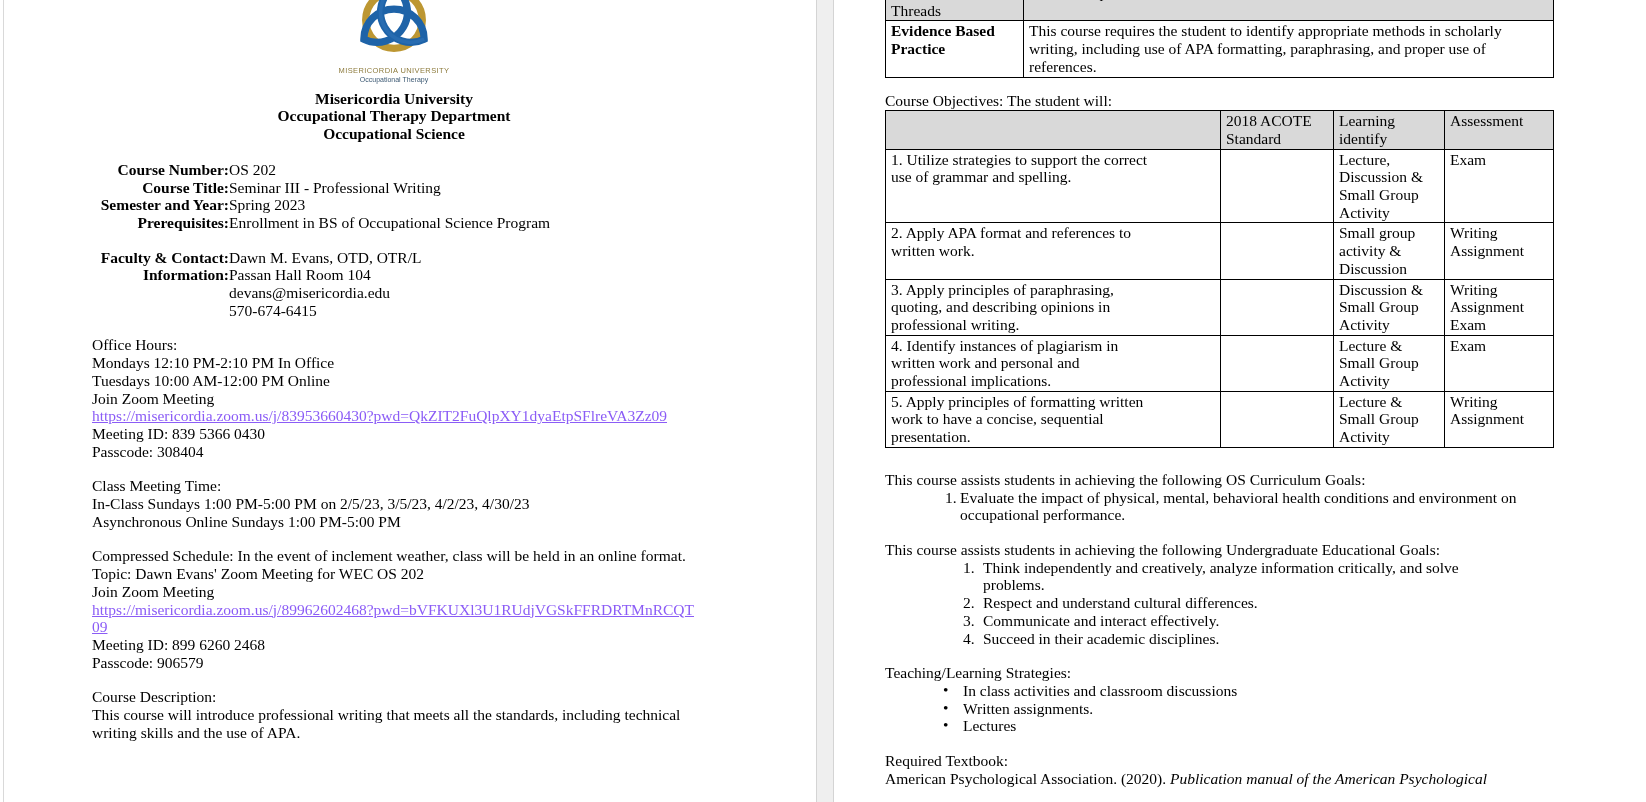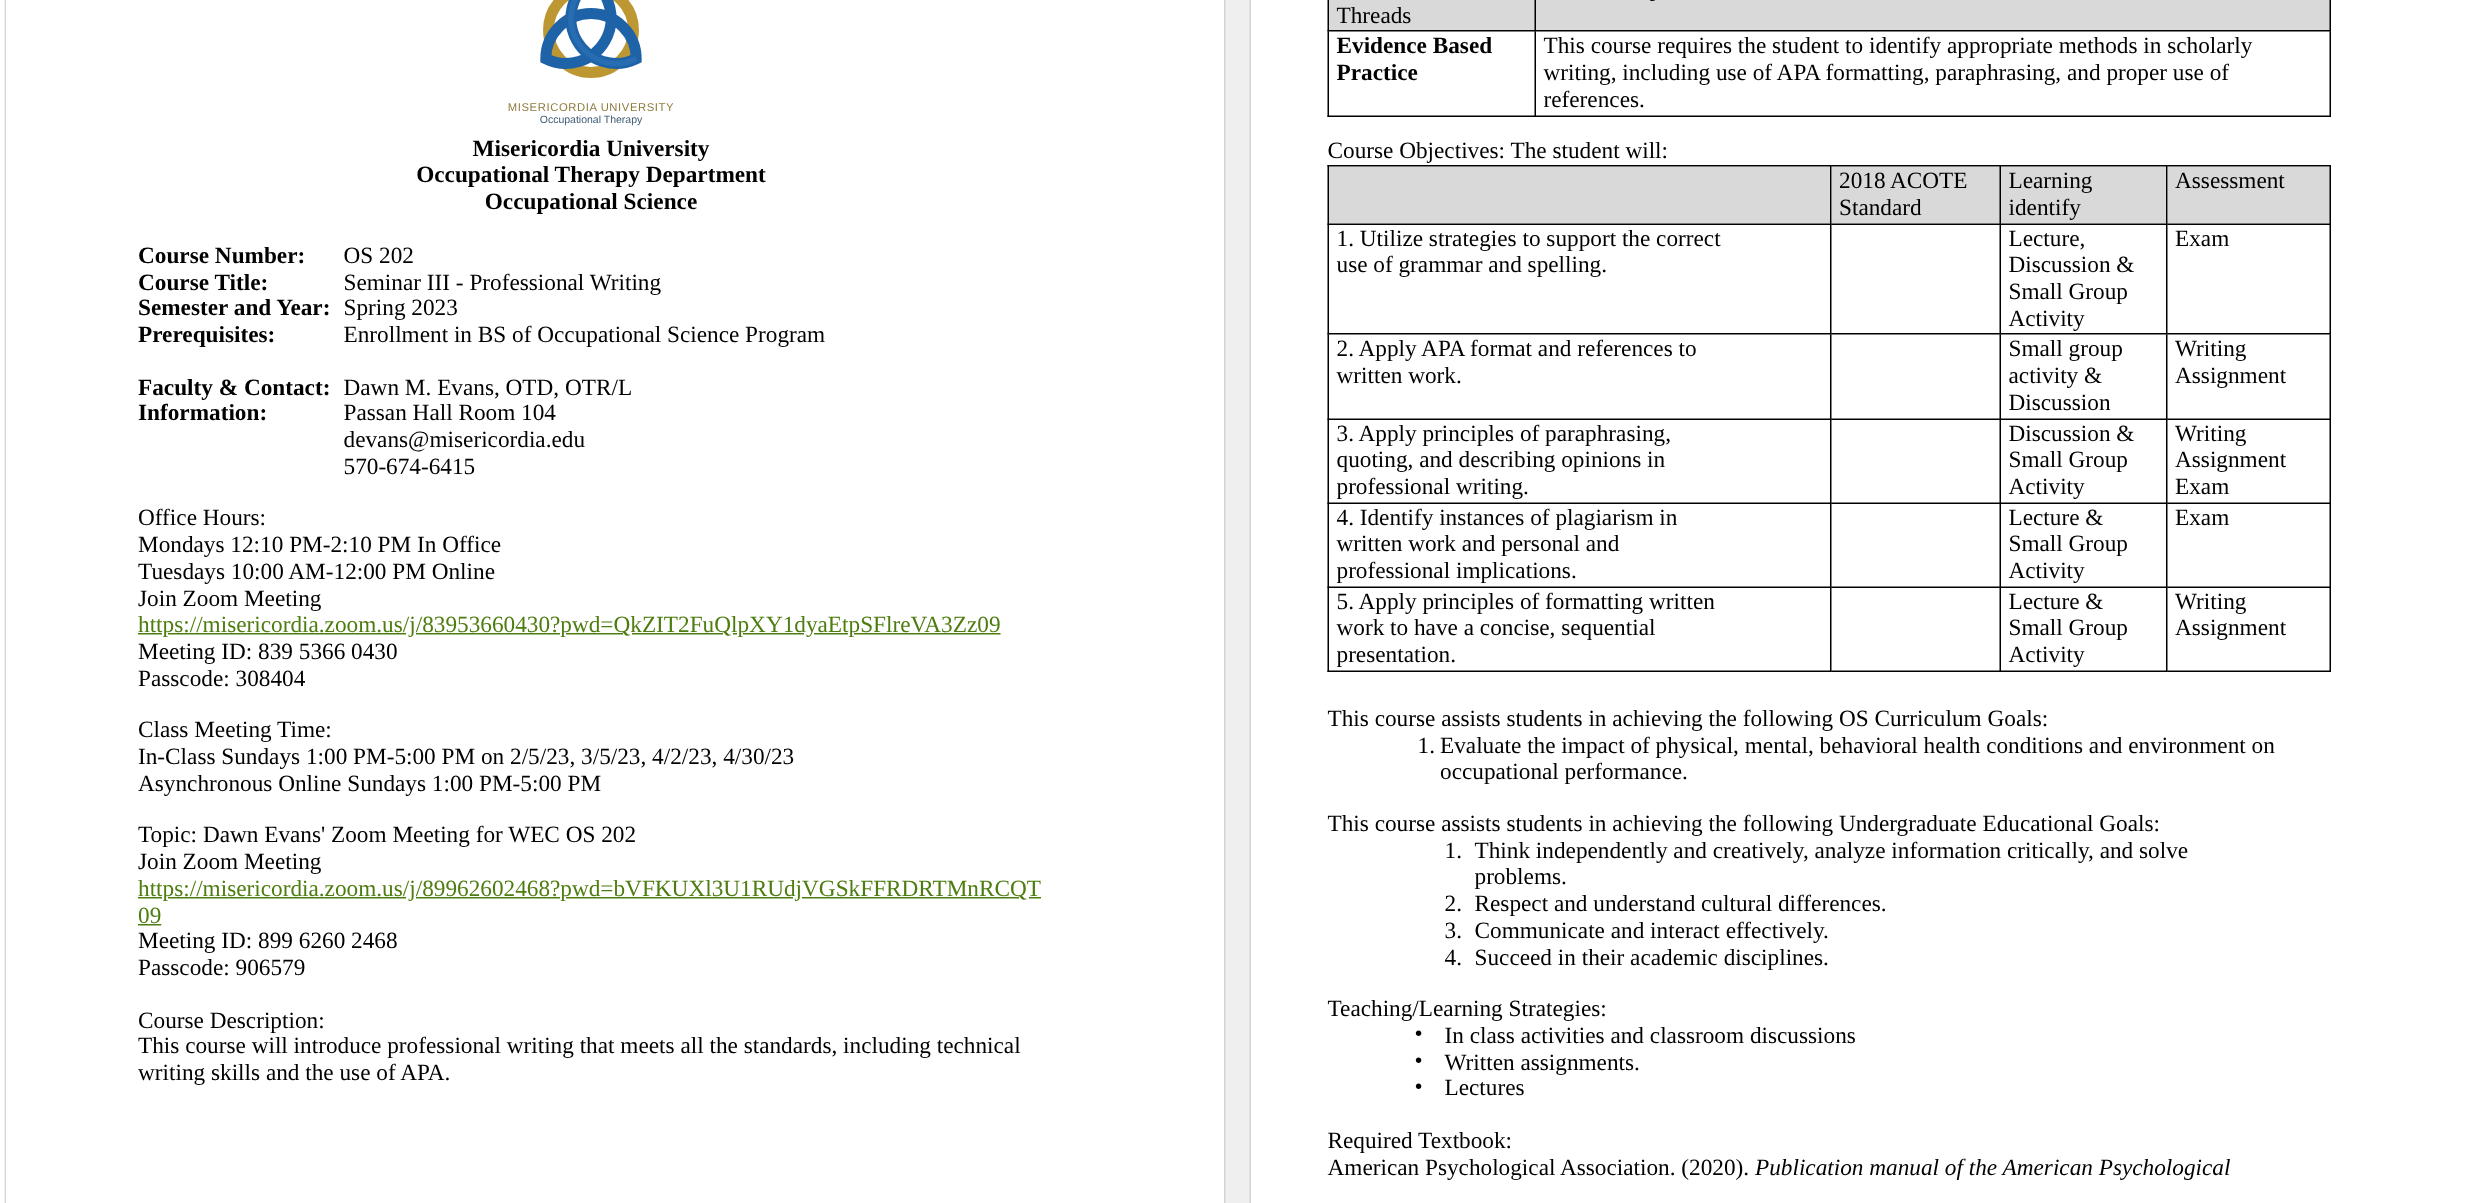--- a/index.html
+++ b/index.html
@@ -23,24 +23,24 @@
   .para{white-space:pre-line;}
   .sec{margin-top:17px;}
   
   .logo-wrap{text-align:center;margin-top:-22px;}
   .logo-svg{display:inline-block;width:104px;height:84px;}
   .logo-cap1{font-family:"Liberation Sans",sans-serif;font-size:7.5px;line-height:9px;color:#8d7b3d;letter-spacing:.4px;}
   .logo-cap2{font-family:"Liberation Sans",sans-serif;font-size:7px;line-height:9px;color:#3d5a74;}
   .heading{font-weight:bold;text-align:center;white-space:pre-line;margin-top:6px;}
   
   .kv-block{margin-top:18px;}
-  .kv{display:flex;}
+  .kv{display:flex;text-align:right;}
   .kv .lbl{width:137px;flex:none;font-weight:bold;}
   .kv .val{white-space:nowrap;}
-  .doclink{color:#4d7c0f;text-decoration:underline;cursor:pointer;white-space:pre-line;}
+  .doclink{color:#8b5cf6;text-decoration:underline;cursor:pointer;white-space:pre-line;}
   
   table{border-collapse:collapse;table-layout:fixed;width:668px;}
   td{border:1px solid #000;vertical-align:top;padding:1px 5px;white-space:pre-line;overflow:hidden;}
   .gray td{background:#d9d9d9;}
   .obj-heading{margin-top:14px;margin-bottom:1px;}
   .after-t2{margin-top:23px;}
   
   .goal-item{position:relative;padding-left:75px;}
   .goal-item .num{position:absolute;left:60px;top:0;}
   .ug .goal-item{padding-left:98px;}
@@ -129,20 +129,21 @@
 Passcode: 308404</div>
     </div>
 
     <div class="sec">
       <div class="b">Class Meeting Time:</div>
       <div class="para">In-Class Sundays 1:00 PM-5:00 PM on 2/5/23, 3/5/23, 4/2/23, 4/30/23
 Asynchronous Online Sundays 1:00 PM-5:00 PM</div>
     </div>
 
     <div class="sec">
+      <div><span class="b">Compressed Schedule:</span><span> In the event of inclement weather, class will be held in an online format.</span></div>
       <div class="para">Topic: Dawn Evans' Zoom Meeting for WEC OS 202
 Join Zoom Meeting</div>
       <div><a class="doclink">https://misericordia.zoom.us/j/89962602468?pwd=bVFKUXl3U1RUdjVGSkFFRDRTMnRCQT
 09</a></div>
       <div class="para">Meeting ID: 899 6260 2468
 Passcode: 906579</div>
     </div>
 
     <div class="sec">
       <div class="b">Course Description:</div>

